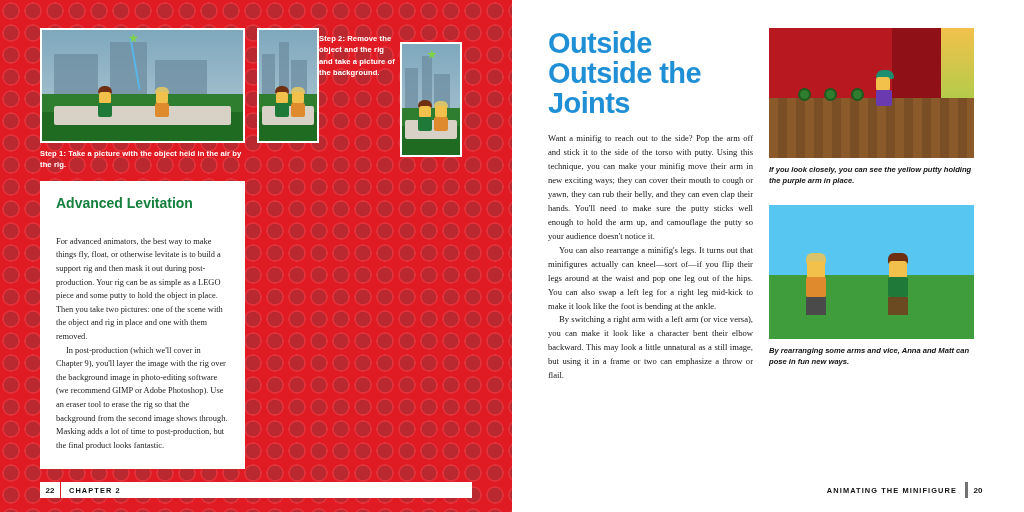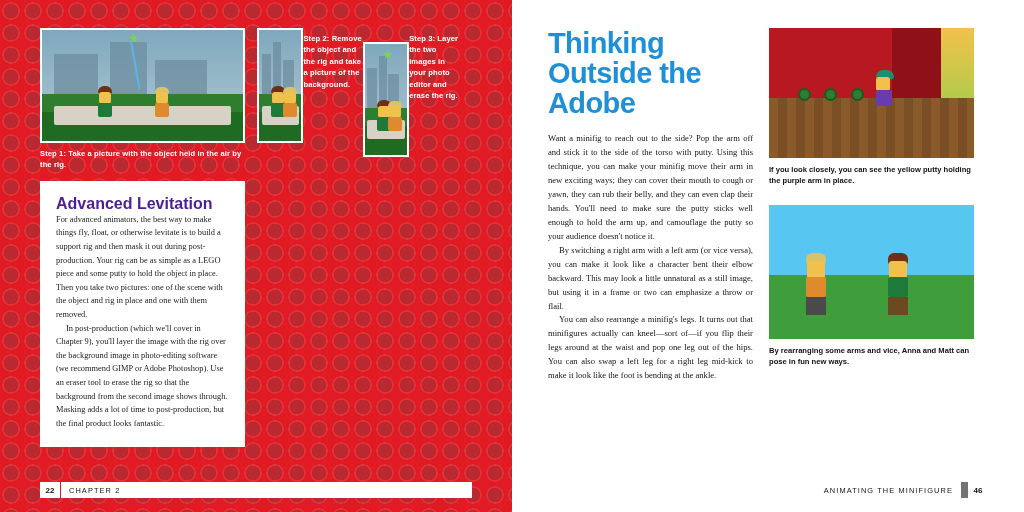--- a/index.html
+++ b/index.html
@@ -55,24 +55,24 @@
     letter-spacing: 0.1px;
   }
   .sidebar-box {
     background: #ffffff;
     border: 2px solid #ffffff;
     padding: 12px 14px 14px 14px;
     width: 205px;
     margin-top: 10px;
   }
   .sidebar-title {
-    font-size: 16px;
-    font-weight: bold;
-    color: #4c1d95;
-    margin-bottom: 0;
+    font-size: 14px;
+    font-weight: bold;
+    color: #15803d;
+    margin-bottom: 24px;
     font-family: "Liberation Sans", sans-serif;
   }
   .sidebar-p {
     font-size: 7.7px;
     line-height: 1.62;
     color: #1a1a1a;
     text-align: left;
     font-family: "Liberation Serif", serif;
     font-size: 8.4px;
   }
@@ -96,43 +96,43 @@
     font-size: 8px;
     font-weight: bold;
     width: 20px;
     display: flex; align-items: center; justify-content: center;
   }
   .runhead {
     background: #ffffff;
     flex: 1;
     display: flex; align-items: center;
     font-size: 7.4px;
-    font-weight: normal;
+    font-weight: bold;
     letter-spacing: 1.1px;
     color: #111;
     padding: 0 8px;
     border-left: 1px solid #e01b24;
   }
-  .runhead.right { justify-content: flex-end; border-left: none; border-right: 7px solid #737373; }
+  .runhead.right { justify-content: flex-end; border-left: none; border-right: 3px solid #737373; }
 
   
   .page-right {
     position: relative;
     width: 512px; height: 512px;
     background: #ffffff;
   }
   .page-right .content {
     position: absolute;
     left: 36px; top: 28px;
     width: 440px; height: 440px;
     display: flex;
     gap: 16px;
   }
   .col-text { width: 205px; }
-  .col-photos { width: 205px; }
+  .col-photos { width: 205px; font-style: italic; }
   .head {
     color: #1f8fd6;
     font-size: 29px;
     line-height: 1.04;
     font-weight: bold;
     letter-spacing: -0.6px;
     margin-bottom: 14px;
   }
   .body-p {
     font-family: "Liberation Serif", serif;
@@ -257,40 +257,39 @@
                   <div class="head-y" style="margin-top:-2px;margin-left:1px;"></div>
                 <div class="torso-g" style="margin-top:-1px;"></div>
               </div>
               <div class="fig" style="left:56%;bottom:22%;">
                 <div class="hair-b"></div>
                   <div class="head-y" style="margin-top:-2px;margin-left:1px;"></div>
                 <div class="torso-o" style="margin-top:-1px;"></div>
               </div>
             </div>
           </div>
-          <div class="caption">Step 3: Layer the two images in your photo editor and erase the rig.</div>
         </div>
 
       </div>
     </div>
 
     <div class="footer footer-left">
       <div class="folio">22</div>
       <div class="runhead">CHAPTER 2</div>
     </div>
   </div>
 
   <div class="page-right">
     <div class="content">
 
       <div class="col-text">
-        <h1 class="head">Thinking Outside the Adobe</h1>
+        <h1 class="head">Outside Outside the Joints</h1>
         <p class="body-p">Want a minifig to reach out to the side? Pop the arm off and stick it to the side of the torso with putty. Using this technique, you can make your minifig move their arm in new exciting ways; they can cover their mouth to cough or yawn, they can rub their belly, and they can even clap their hands. You'll need to make sure the putty sticks well enough to hold the arm up, and camouflage the putty so your audience doesn't notice it.</p>
+        <p class="body-p">You can also rearrange a minifig's legs. It turns out that minifigures actually can kneel—sort of—if you flip their legs around at the waist and pop one leg out of the hips. You can also swap a left leg for a right leg mid-kick to make it look like the foot is bending at the ankle.</p>
         <p class="body-p">By switching a right arm with a left arm (or vice versa), you can make it look like a character bent their elbow backward. This may look a little unnatural as a still image, but using it in a frame or two can emphasize a throw or flail.</p>
-        <p class="body-p">You can also rearrange a minifig's legs. It turns out that minifigures actually can kneel—sort of—if you flip their legs around at the waist and pop one leg out of the hips. You can also swap a left leg for a right leg mid-kick to make it look like the foot is bending at the ankle.</p>
       </div>
 
       <div class="col-photos">
         <div class="cap-wrap">
           <div class="photo-r" style="height:130px;">
             <div class="scene">
               <div class="curtain-r"></div>
               <div style="position:absolute;right:0;top:0;bottom:0;width:16%;background:linear-gradient(#f2c14b,#7fd44a);"></div>
               <div class="wood"></div>
               <div class="fig" style="left:52%;bottom:40%;">
@@ -326,17 +325,17 @@
             </div>
           </div>
           <div class="cap-dark">By rearranging some arms and vice, Anna and Matt can pose in fun new ways.</div>
         </div>
       </div>
 
     </div>
 
     <div class="footer footer-right" style="left:auto;">
       <div class="runhead right">ANIMATING THE MINIFIGURE</div>
-      <div class="folio">46</div>
+      <div class="folio">20</div>
     </div>
   </div>
 
 </div>
 
 </body></html>

